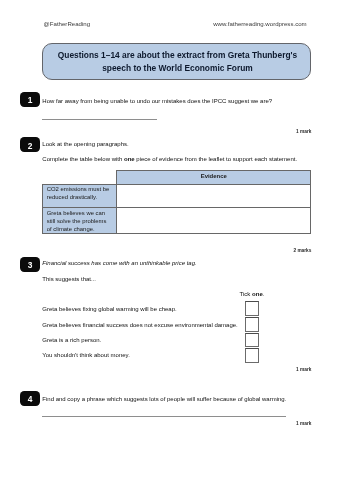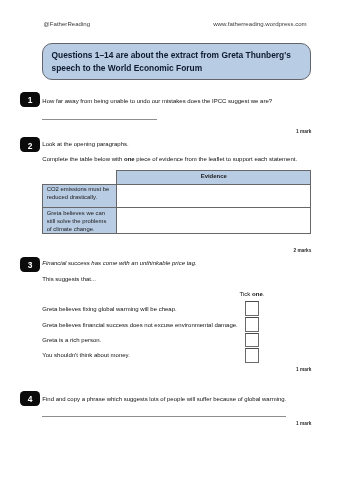--- a/index.html
+++ b/index.html
@@ -13,20 +13,21 @@
 
   
   .hdr-handle { position:absolute; left:43.6px; top:19.7px; font-size:6.1px; color:#3a3a3a;}
   .hdr-url    { position:absolute; left:213.2px; top:19.7px; font-size:6.1px; color:#3a3a3a;}
 
   
   .banner {
     position:absolute; left:42px; top:42.6px; width:269px; height:37.2px;
     background:#b8cce4; border:1px solid #63656a; border-radius:10px;
     box-sizing:border-box;
+    text-align:center;
   }
   .banner-text {
     position:absolute; left:8.5px; top:5.2px; width:252px;
     font-size:8.4px; font-weight:bold; color:#0e1a2e; line-height:13.3px;
   }
 
   
   .badge {
     position:absolute; width:20.6px; height:15.1px; background:#0b0b0b;
     border-radius:4.2px; color:#ffffff; font-size:8.4px; font-weight:bold;

